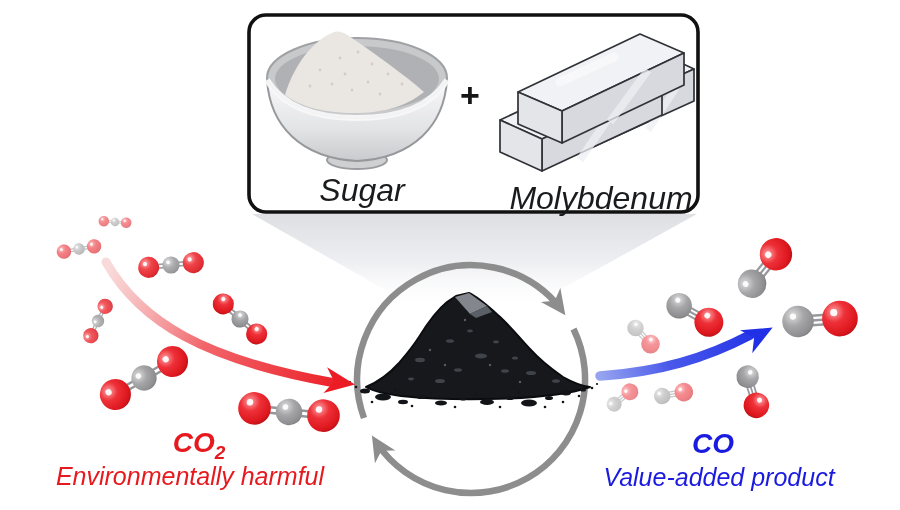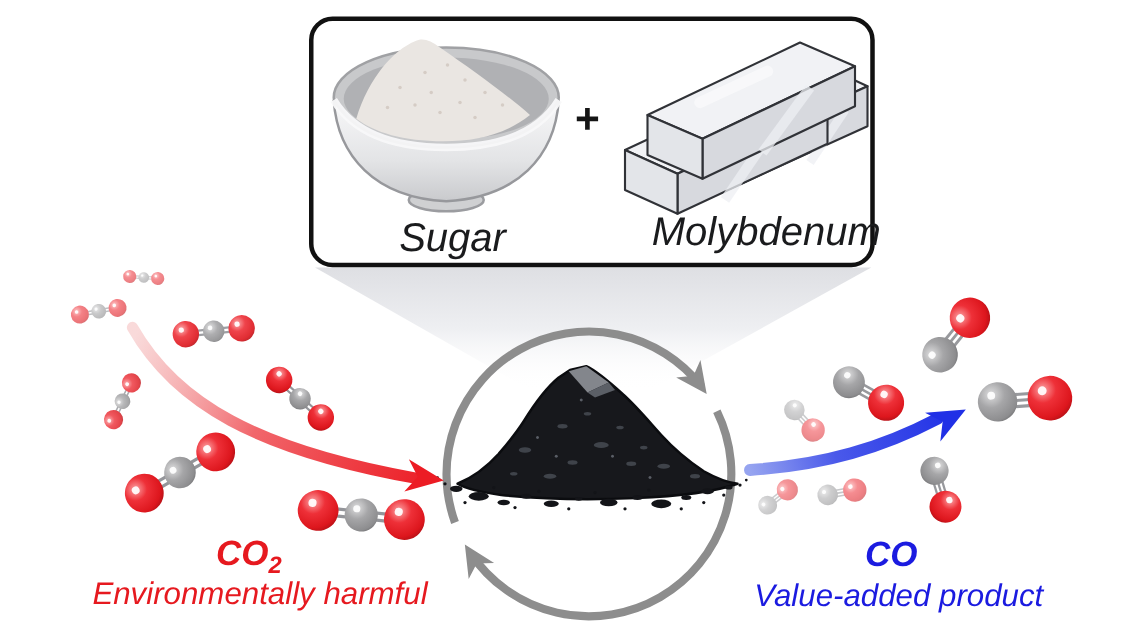--- a/index.html
+++ b/index.html
@@ -12,24 +12,24 @@
   .cat{font-weight:700;font-size:24px;color:#0e0f11;letter-spacing:.3px;}
   .formula{position:absolute;transform:translate(-50%,-50%);font-weight:700;font-style:italic;
            font-size:28px;white-space:nowrap;line-height:1;}
   .formula sub{font-size:19px;line-height:0;}
   .tag{position:absolute;transform:translate(-50%,-50%);font-style:italic;font-size:25px;
        white-space:nowrap;line-height:1;}
   .red{color:var(--red,#e6191f);}
   .blue{color:var(--blue,#1b1be0);}
   .sugar{left:362px;top:190px;}
   .plus{left:470px;top:95px;}
-  .moly{left:601px;top:185px;margin-left:12px;}
+  .moly{left:601px;top:198px;}
   .cat{left:474px;top:438px;}
   .f-co2{left:199px;top:443px;}
-  .t-co2{left:208px;top:476px;}
+  .t-co2{left:190px;top:476px;}
   .f-co{left:713px;top:444px;}
   .t-co{left:719px;top:477px;}
 </style>
 </head>
 <body>
 
 <div class="stage">
 
 <svg class="scene" width="900" height="510" viewBox="0 0 900 510">
   <defs>

